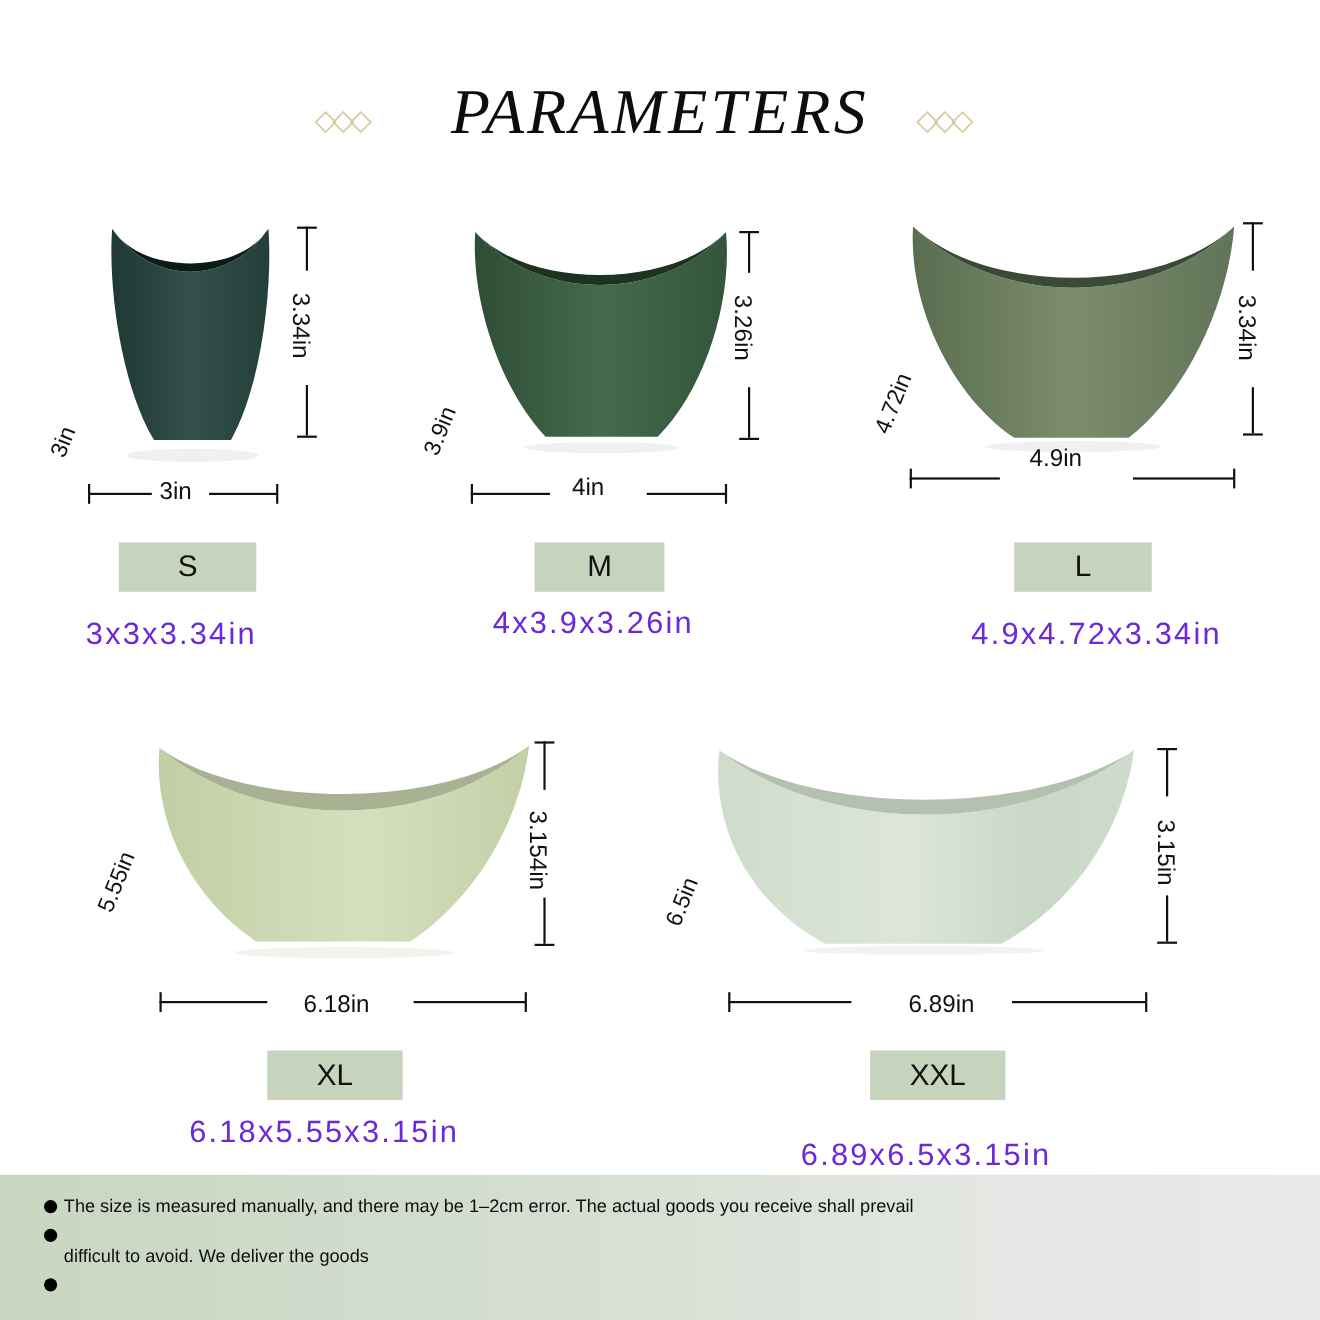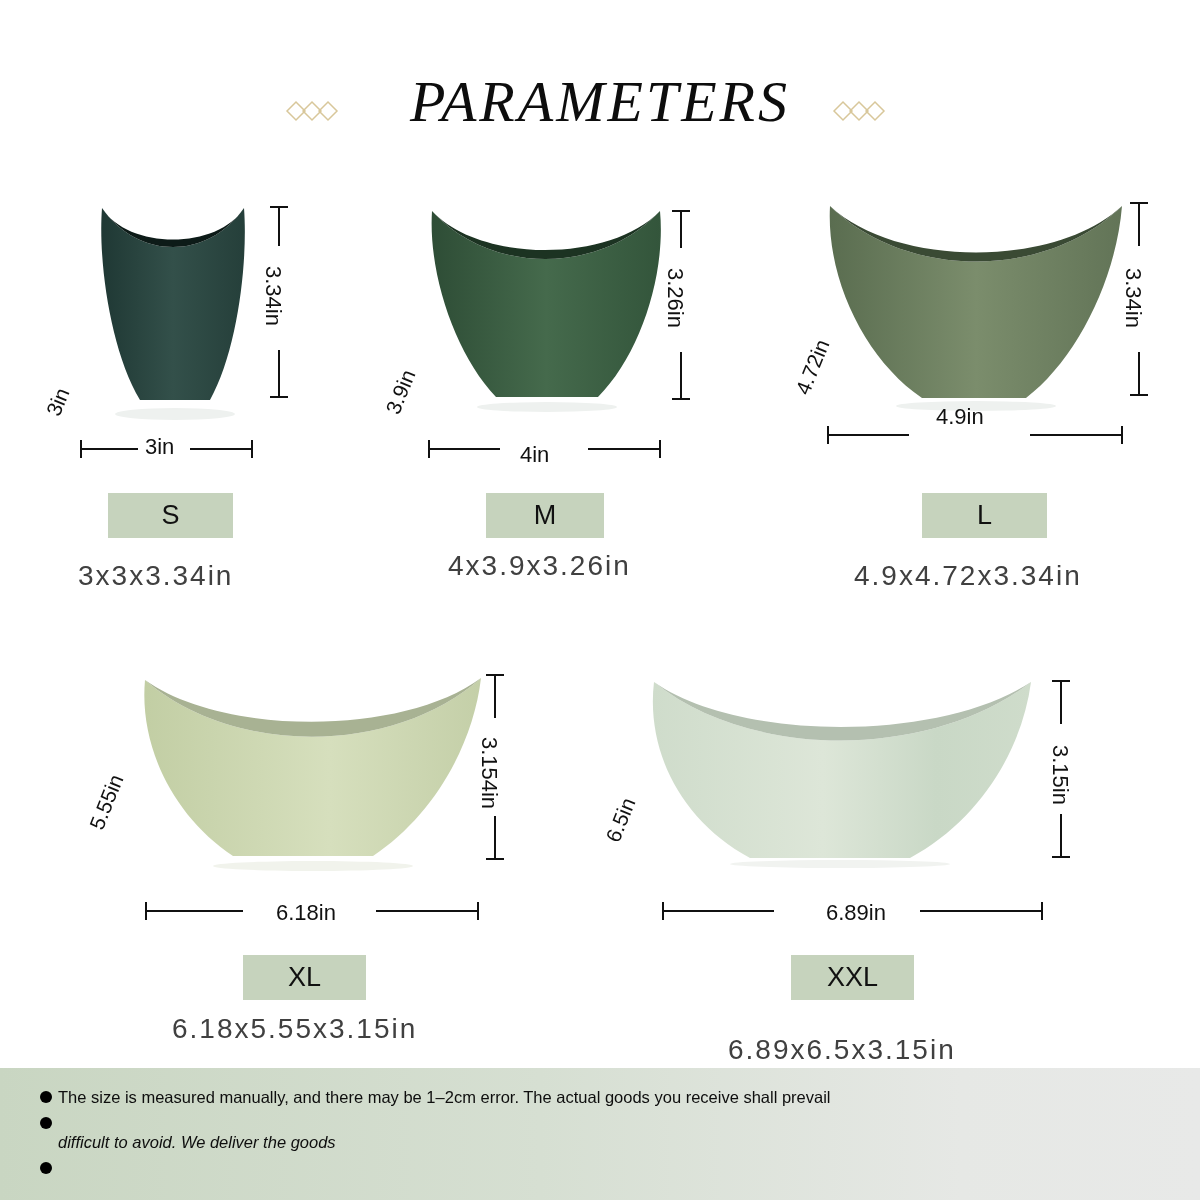--- a/index.html
+++ b/index.html
@@ -23,31 +23,31 @@
   .hline { position: absolute; height: 2px; background: #111; }
   .vline { position: absolute; width: 2px; background: #111; }
   .tick-v { position: absolute; width: 2px; height: 18px; background: #111; }
   .tick-h { position: absolute; height: 2px; width: 18px; background: #111; }
 
   .badge {
     position: absolute; height: 45px; background: #c6d3bd;
     display: flex; align-items: center; justify-content: center;
     font-size: 27px; color: #111;
   }
-  .size-text { position: absolute; font-size: 28px; letter-spacing: 2px; color: #404040; white-space: nowrap; }
+  .size-text { position: absolute; font-size: 28px; letter-spacing: 2px; color: #6d28d9; white-space: nowrap; }
 
   .notes {
     position: absolute; left: 0; top: 1068px; width: 1200px; height: 156px;
     background: linear-gradient(90deg, #c9d6c2 0%, #d6dfd2 45%, #e6e8e5 80%, #e8e9e8 100%);
     padding: 16px 0 0 40px;
     text-align: right;
   }
   .note { font-size: 16.5px; line-height: 26px; color: #0e0e0e; display: flex; }
   .bullet { width: 12px; height: 12px; border-radius: 50%; background: #000; margin: 7px 6px 0 0; flex: none; }
-  .note-indent { padding-left: 18px; font-style: italic; }
+  .note-indent { padding-left: 18px; }
 </style>
 </head>
 <body>
 
 <svg class="ornament left" viewBox="0 0 60 26">
   <g fill="none" stroke="#d8c79a" stroke-width="1.5">
     <path d="M4 13 L13 4 L22 13 L13 22 Z"></path>
     <path d="M20 13 L29 4 L38 13 L29 22 Z"></path>
     <path d="M36 13 L45 4 L54 13 L45 22 Z"></path>
   </g>
@@ -103,21 +103,21 @@
     <ellipse cx="127" cy="202" rx="70" ry="5" fill="#eef1ef"></ellipse>
   </svg>
   <div class="tick-h" style="left:672px;top:210px"></div>
   <div class="vline" style="left:680px;top:210px;height:38px"></div>
   <div class="dim vert" style="left:645px;top:285px">3.26in</div>
   <div class="vline" style="left:680px;top:352px;height:46px"></div>
   <div class="tick-h" style="left:672px;top:398px"></div>
   <div class="dim diag" style="left:378px;top:380px">3.9in</div>
   <div class="tick-v" style="left:428px;top:440px"></div>
   <div class="hline" style="left:428px;top:448px;width:72px"></div>
-  <div class="dim" style="left:520px;top:442px">4in</div>
+  <div class="dim" style="left:520px;top:430px">4in</div>
   <div class="hline" style="left:588px;top:448px;width:72px"></div>
   <div class="tick-v" style="left:659px;top:440px"></div>
   <div class="badge" style="left:486px;top:493px;width:118px">M</div>
   <div class="size-text" style="left:448px;top:550px">4x3.9x3.26in</div>
 </div>
 
 <div>
   <svg class="bowl-svg" style="left:826px;top:200px" width="300" height="205" viewBox="0 0 300 205">
     <defs>
       <linearGradient id="gL" x1="0" x2="1">
@@ -135,21 +135,21 @@
   <div class="dim vert" style="left:1103px;top:285px">3.34in</div>
   <div class="vline" style="left:1138px;top:352px;height:42px"></div>
   <div class="tick-h" style="left:1130px;top:394px"></div>
   <div class="dim diag" style="left:784px;top:355px">4.72in</div>
   <div class="tick-v" style="left:827px;top:426px"></div>
   <div class="hline" style="left:827px;top:434px;width:82px"></div>
   <div class="dim" style="left:936px;top:404px">4.9in</div>
   <div class="hline" style="left:1030px;top:434px;width:92px"></div>
   <div class="tick-v" style="left:1121px;top:426px"></div>
   <div class="badge" style="left:922px;top:493px;width:125px">L</div>
-  <div class="size-text" style="left:854px;top:560px">4.9x4.72x3.34in</div>
+  <div class="size-text" style="left:883px;top:560px">4.9x4.72x3.34in</div>
 </div>
 
 <div>
   <svg class="bowl-svg" style="left:143px;top:676px" width="340" height="190" viewBox="0 0 340 190">
     <defs>
       <linearGradient id="gXL" x1="0" x2="1">
           <stop offset="0" stop-color="#c2cea4"></stop>
           <stop offset=".55" stop-color="#d6dfbd"></stop>
           <stop offset="1" stop-color="#c4cfa8"></stop>
         </linearGradient>

